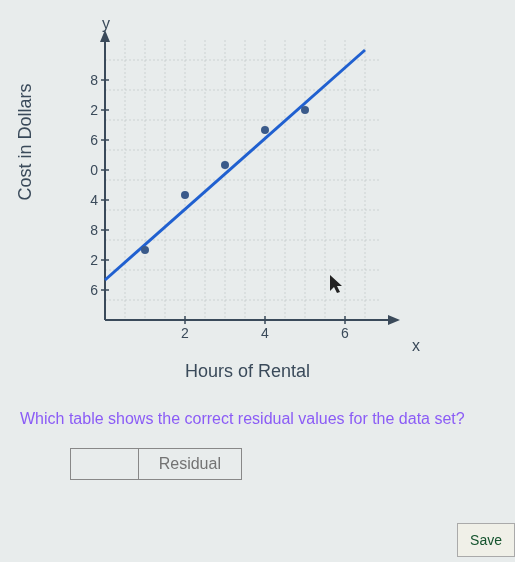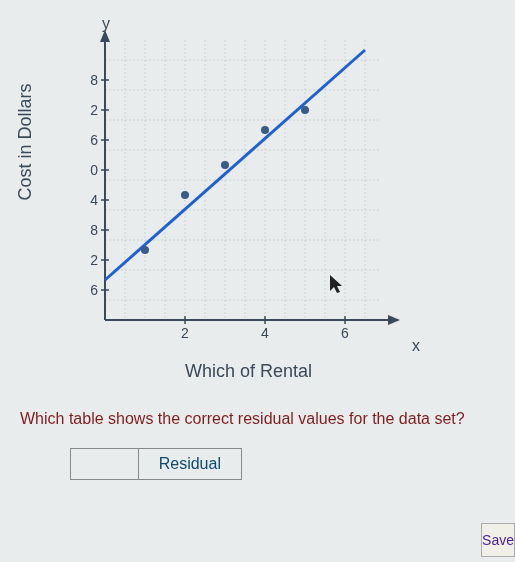--- a/index.html
+++ b/index.html
@@ -105,52 +105,52 @@
       fill: #3a4a5a;
     }
     .tick-mark {
       stroke: #3a4a5a;
       stroke-width: 1.5;
     }
     .question-text {
       margin-top: 20px;
       margin-left: 10px;
       font-size: 16px;
-      color: #7f1d1d;
+      color: #8b5cf6;
     }
     .table-fragment {
       margin-top: 20px;
       margin-left: 60px;
       border-collapse: collapse;
     }
     .table-fragment td {
       border: 1px solid #888;
       padding: 6px 20px;
       font-size: 16px;
-      color: #0c4a6e;
+      color: #737373;
       background: #e8ecec;
     }
     .link-text {
       position: absolute;
       bottom: 20px;
       left: 15px;
       color: #3a7a9a;
       font-size: 14px;
       text-decoration: underline;
       cursor: pointer;
     }
     .save-button {
       position: absolute;
       bottom: 5px;
       right: 0;
       background: #f0f0e8;
       border: 1px solid #aaa;
-      padding: 8px 0;
-      font-size: 14px;
-      color: #4c1d95;
+      padding: 8px 12px;
+      font-size: 14px;
+      color: #14532d;
       cursor: pointer;
       text-align: right;
     }
     .cursor-arrow {
       position: absolute;
       left: 330px;
       top: 275px;
       font-size: 20px;
       color: #222;
       pointer-events: none;
@@ -158,21 +158,21 @@
   </style>
 </head>
 <body>
 
 <div class="content-area">
 
   <div class="chart-container">
     <div class="y-label">y</div>
     <div class="x-label">x</div>
     <div class="y-axis-title">Cost in Dollars</div>
-    <div class="x-axis-title">Which of Rental</div>
+    <div class="x-axis-title">Hours of Rental</div>
 
     <div class="plot-area">
       <svg class="plot-svg" viewBox="0 0 320 320">
 
         <line class="grid-line" x1="35" y1="10" x2="35" y2="290"></line>
         <line class="grid-line" x1="55" y1="10" x2="55" y2="290"></line>
         <line class="grid-line" x1="75" y1="10" x2="75" y2="290"></line>
         <line class="grid-line" x1="95" y1="10" x2="95" y2="290"></line>
         <line class="grid-line" x1="115" y1="10" x2="115" y2="290"></line>
         <line class="grid-line" x1="135" y1="10" x2="135" y2="290"></line>

